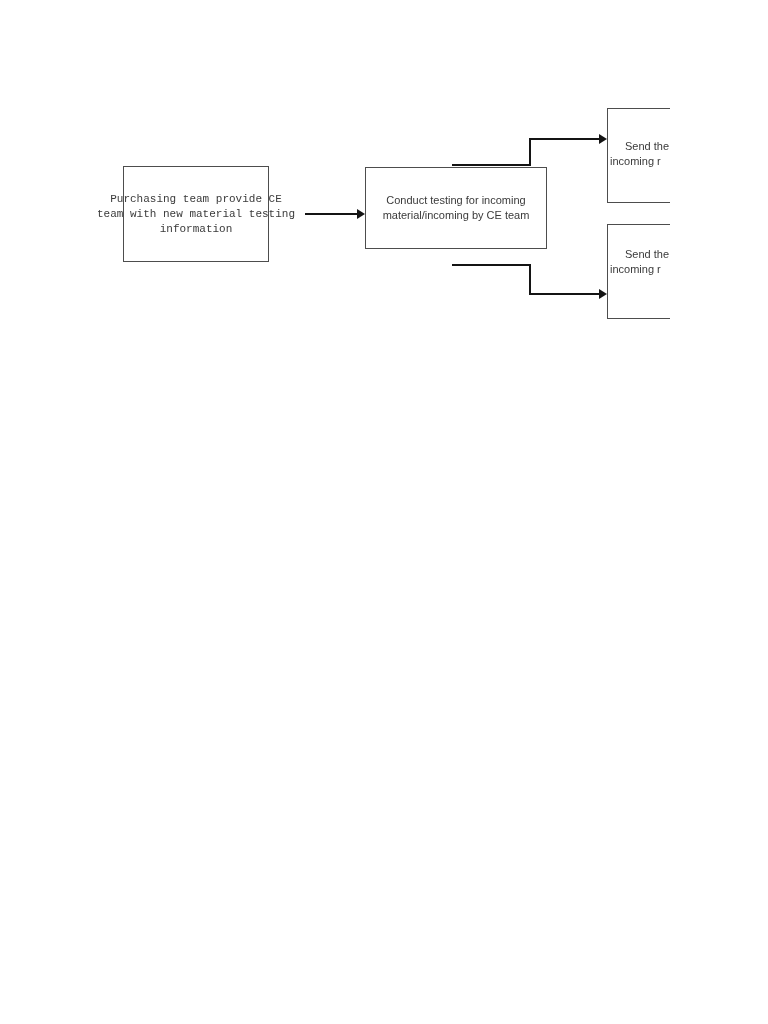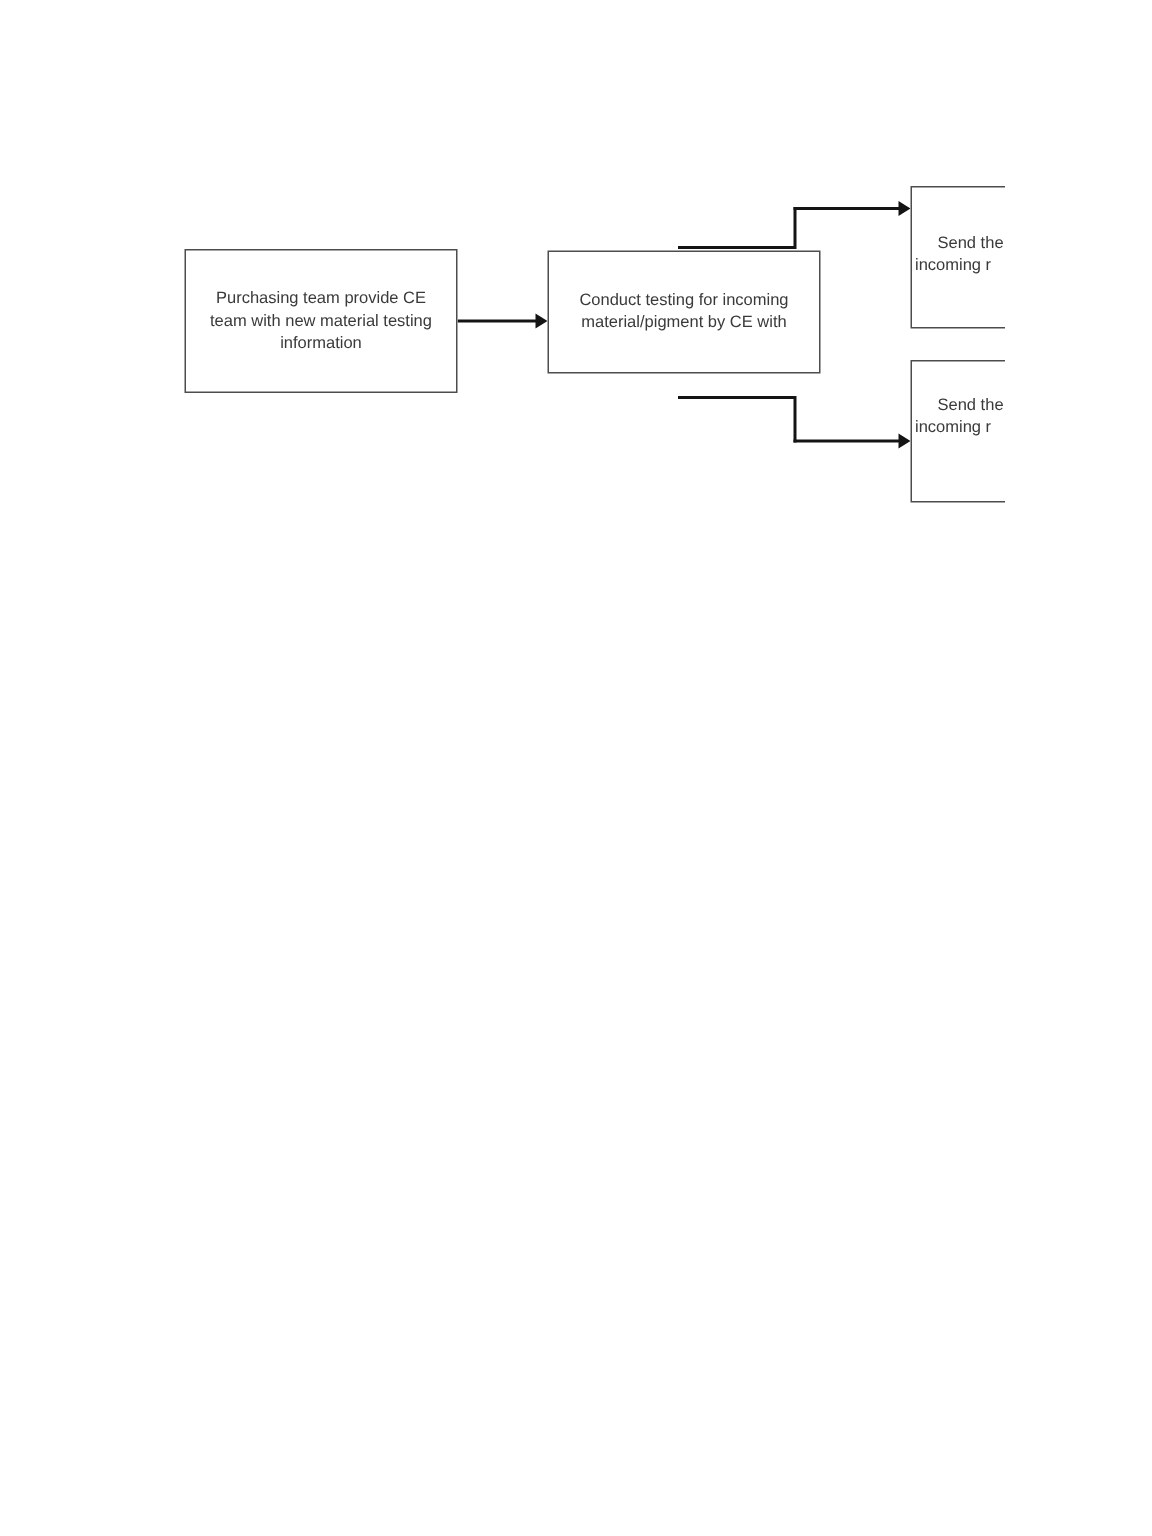--- a/index.html
+++ b/index.html
@@ -28,21 +28,21 @@
   }
   .node-line{white-space:nowrap;}
   .line{position:absolute;background:#141414;}
   .arrowhead{
     position:absolute;width:0;height:0;
     border-top:5px solid transparent;
     border-bottom:5px solid transparent;
     border-left:8px solid #141414;
   }
   .clip-region{
-    position:absolute;left:0;top:16px;
+    position:absolute;left:0;top:0;
     width:670px;height:420px;
     overflow:hidden;
     text-align:right;
   }
   .abs-line{position:absolute;white-space:nowrap;font-size:11px;line-height:15px;}
 </style>
 </head>
 <body>
 
 <div class="page">
@@ -53,29 +53,29 @@
   <div class="line" style="left:452px;top:164px;width:78px;height:2px;"></div>
   <div class="line" style="left:528.5px;top:138px;width:2px;height:28px;"></div>
   <div class="line" style="left:528.5px;top:138px;width:71px;height:2px;"></div>
   <div class="arrowhead" style="left:599px;top:134px;"></div>
 
   <div class="line" style="left:452px;top:264px;width:78px;height:2px;"></div>
   <div class="line" style="left:528.5px;top:264px;width:2px;height:31px;"></div>
   <div class="line" style="left:528.5px;top:293px;width:71px;height:2px;"></div>
   <div class="arrowhead" style="left:599px;top:289px;"></div>
 
-  <div class="node centered" style="left:123px;top:166px;width:182px;height:96px;">
+  <div class="node centered" style="left:123px;top:166px;width:146px;height:96px;font-family:Liberation Mono, monospace;">
     <div class="node-line">Purchasing team provide CE</div>
     <div class="node-line">team with new material testing</div>
     <div class="node-line">information</div>
   </div>
 
   <div class="node centered" style="left:365px;top:167px;width:182px;height:82px;">
     <div class="node-line">Conduct testing for incoming</div>
-    <div class="node-line">material/pigment by CE with</div>
+    <div class="node-line">material/incoming by CE team</div>
   </div>
 
   <div class="clip-region">
 
     <div class="node" style="left:607px;top:108px;width:182px;height:95px;">
       <div class="abs-line" style="left:17px;top:30px;">Send the</div>
       <div class="abs-line" style="left:2px;top:45px;">incoming r</div>
     </div>
 
     <div class="node" style="left:607px;top:224px;width:182px;height:95px;">

